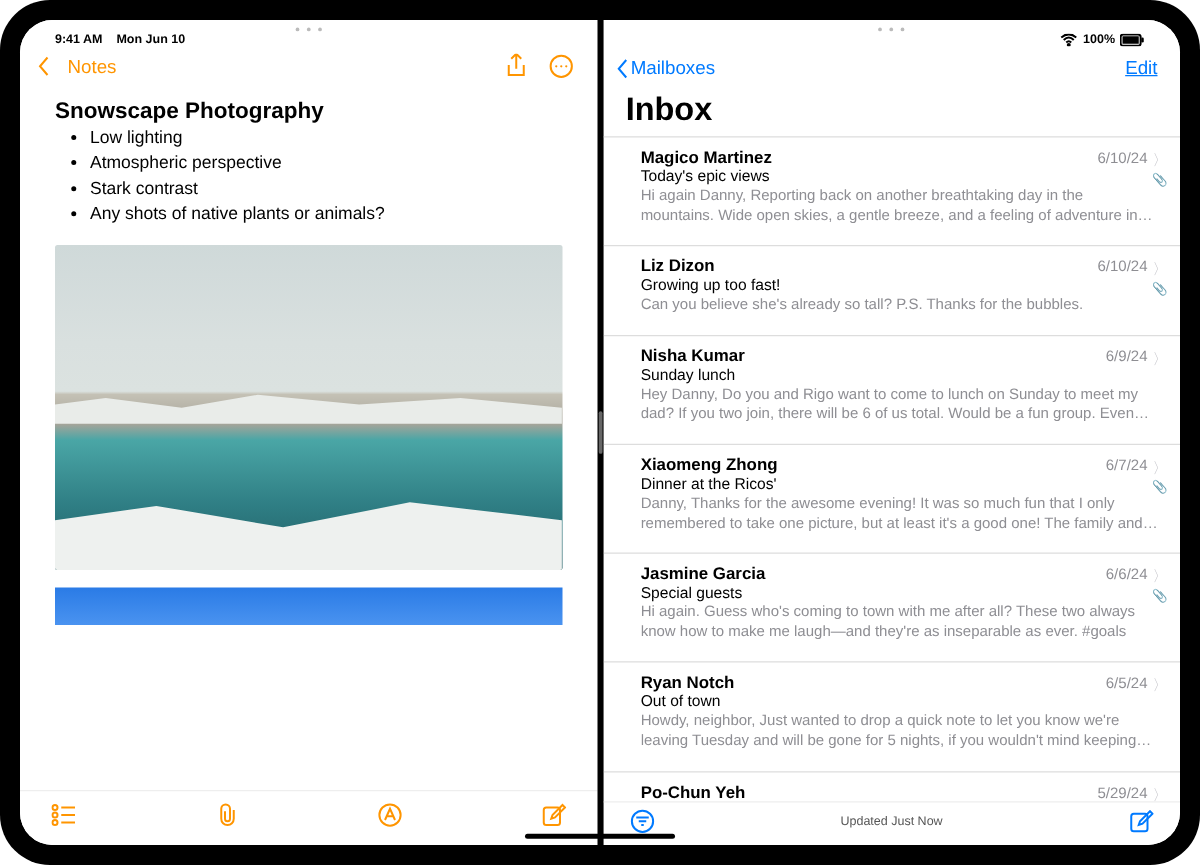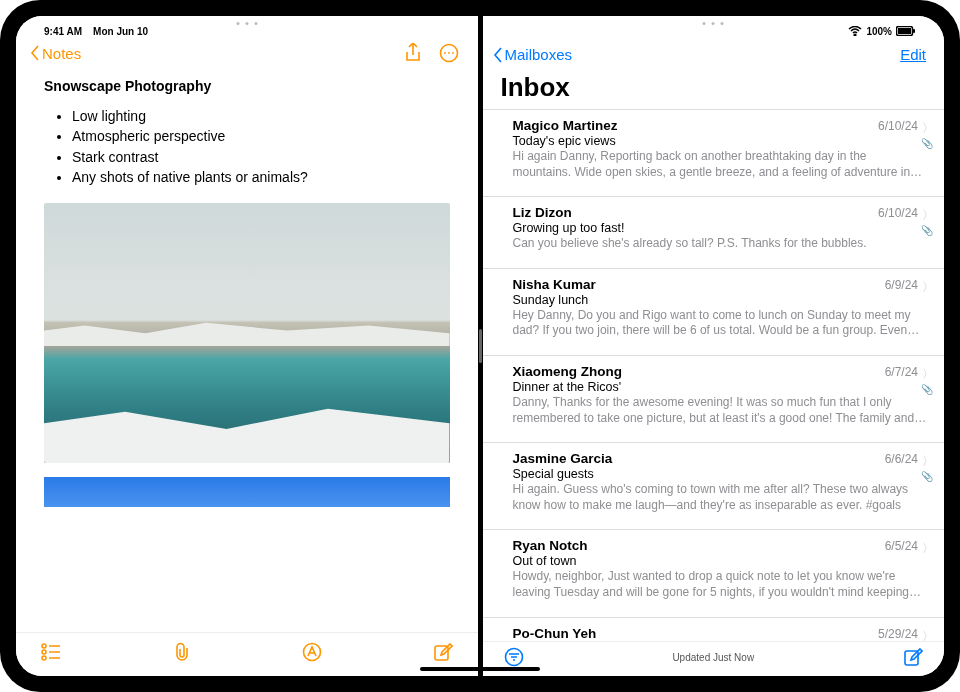--- a/index.html
+++ b/index.html
@@ -35,21 +35,21 @@
     align-items: center;
     justify-content: space-between;
     font-size: 10px;
     font-weight: 600;
     padding: 2px 28px 0 28px;
     color: #000;
     z-index: 5;
   }
   .statusbar .sb-right {
     display: flex;
-    align-items: center;
+    align-items: flex-end;
     gap: 4px;
   }
   .wifi, .battery {
     display: inline-block;
   }
   .wifi svg, .battery svg { display: block; }
 
   .pane {
     flex: 1;
     display: flex;
@@ -78,21 +78,21 @@
     display: flex;
     align-items: center;
     padding: 24px 18px 4px 14px;
     height: 54px;
   }
   .back {
     display: flex;
     align-items: center;
     color: #ff9500;
     font-size: 15px;
-    gap: 2px;
+    gap: 14px;
     cursor: pointer;
   }
   .notes-nav .spacer { flex: 1; }
   .nav-icon {
     width: 22px;
     height: 22px;
     display: flex;
     align-items: center;
     justify-content: center;
     margin-left: 14px;
@@ -110,23 +110,22 @@
   .notes-nav .dots3 span, .mail-nav .dots3 span{
     width:3px;height:3px;border-radius:50%;background:#bbb;display:block;
   }
 
   .notes-body {
     flex: 1;
     padding: 8px 28px 0 28px;
     overflow: hidden;
   }
   .note-title {
-    font-size: 14px;
+    font-size: 18px;
     font-weight: 700;
-    margin-bottom: 12px;
   }
   .bullets {
     list-style: disc;
     padding-left: 28px;
     font-size: 14px;
     line-height: 1.45;
     margin-bottom: 16px;
   }
   .photo {
     width: 100%;

